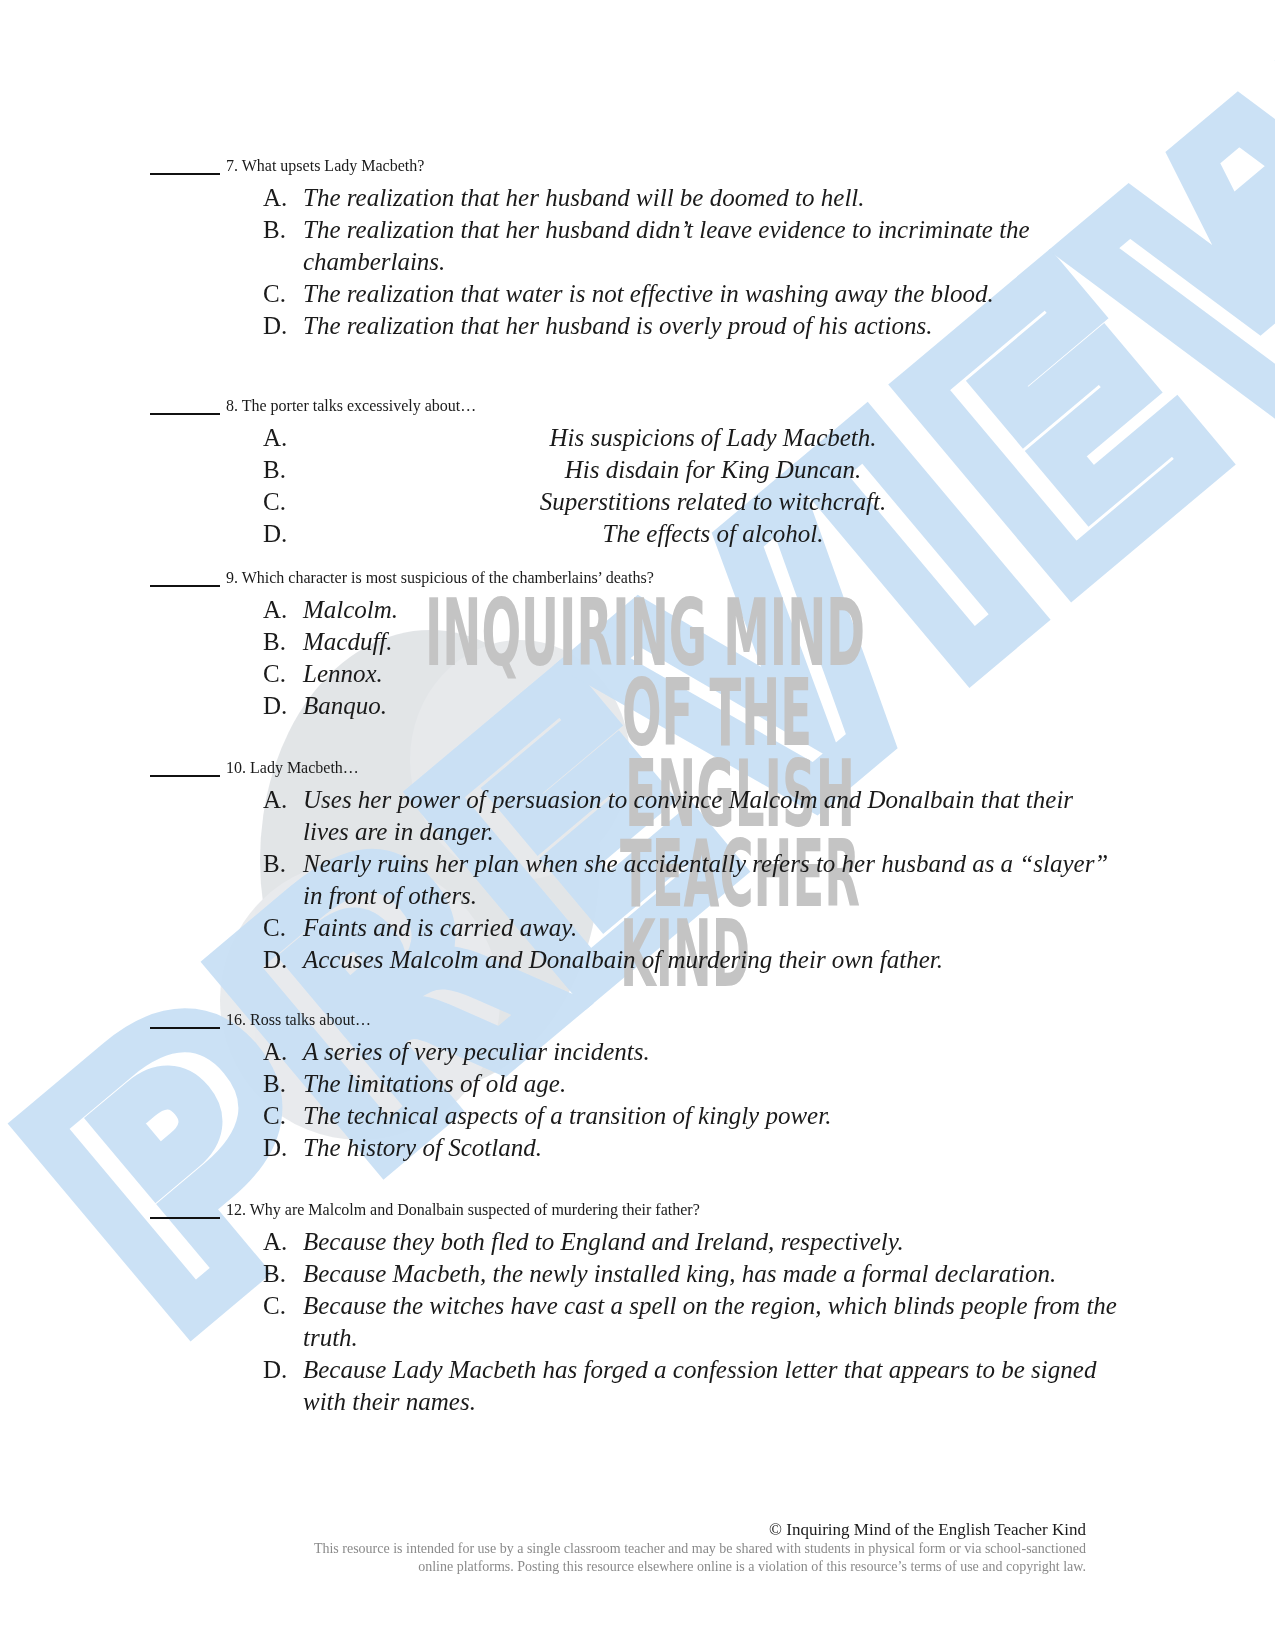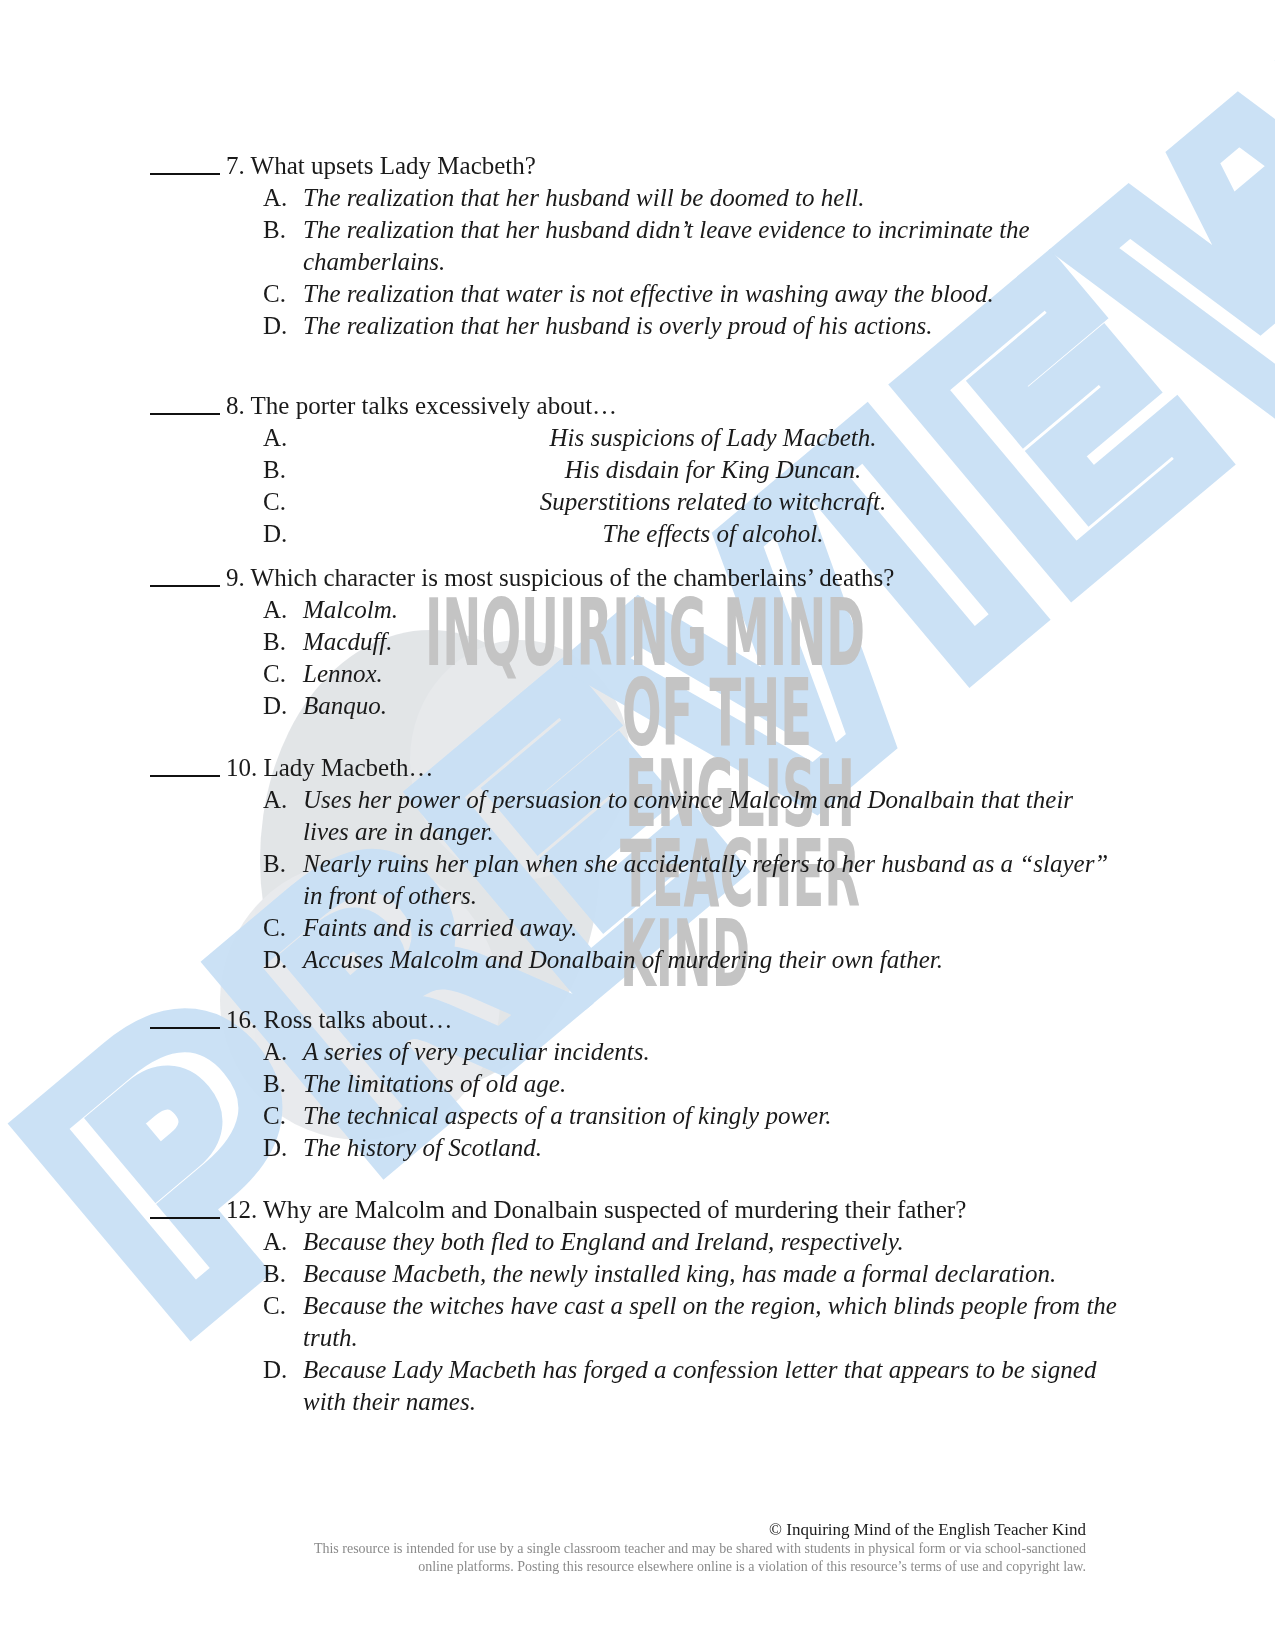--- a/index.html
+++ b/index.html
@@ -29,21 +29,21 @@
     z-index: 1;
   }
   .question {
     position: absolute;
     left: 150px;
     width: 980px;
   }
   .q-line {
     position: relative;
     height: 32px;
-    font-size: 25px;
+    font-size: 16px;
     line-height: 32px;
     white-space: nowrap;
   }
   .blank {
     position: absolute;
     left: 0;
     top: 23px;
     width: 70px;
     height: 0;
     border-bottom: 2px solid #111;

